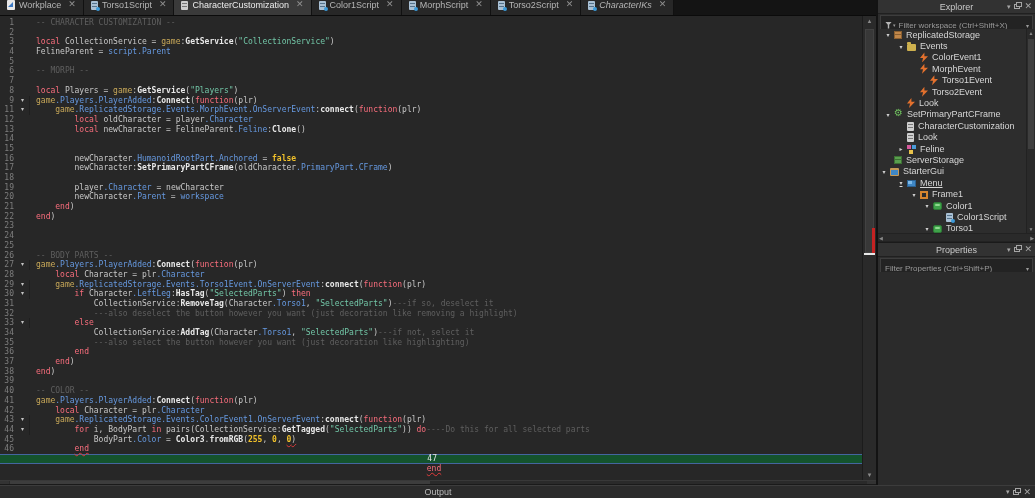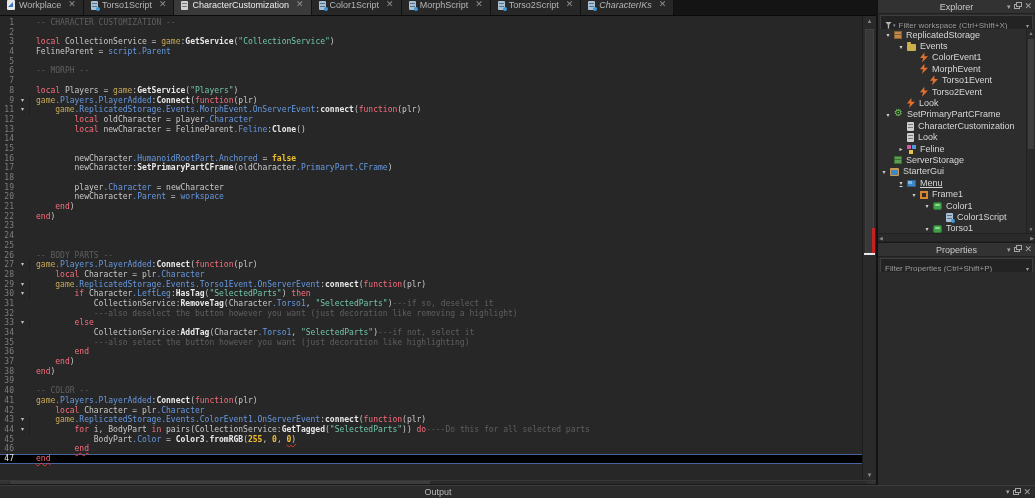--- a/index.html
+++ b/index.html
@@ -54,21 +54,21 @@
   
   .editor{position:absolute;left:0;top:16px;width:862px;height:465px;background:#272727;
           overflow:hidden;padding-top:2px;}
   .cl{display:flex;height:9.7px;align-items:center;}
   .cl .ln{width:16px;text-align:right;padding-right:2px;color:#7e7e7e;
           font:8px/9.7px "DejaVu Sans Mono",monospace;flex:0 0 auto;}
   .cl .fa{width:14px;flex:0 0 auto;text-align:center;font-size:6px;line-height:9.7px;
           color:#c2c2c2;border-right:1px solid #1f1f1f;}
   .cl .ct{flex:1;margin:0;padding-left:6px;white-space:pre;color:#c8c8c8;
           font:8px/9.7px "DejaVu Sans Mono",monospace;}
-  .cl.current{background:#000000;box-shadow:inset 0 1px 0 #44659f, inset 0 -1px 0 #44659f;}
+  .cl.current{background:#14532d;box-shadow:inset 0 1px 0 #44659f, inset 0 -1px 0 #44659f;flex-direction:column;}
   .cl.current .ln{color:#e6e6e6;}
   .tk-k{color:#f86d7c;font-weight:normal;}
   .tk-t{color:#c8c8c8;}
   .tk-p{color:#6699e0;}
   .tk-s{color:#72c6a7;}
   .tk-c{color:#5f5f5f;text-align:right;}
   .tk-g{color:#c9a959;}
   .tk-b{color:#e9e9e9;font-weight:bold;}
   .tk-n{color:#f0c02a;font-weight:bold;text-align:right;}
   .tk-e{text-decoration:underline;text-decoration-style:wavy;text-decoration-color:#e03a3a;

